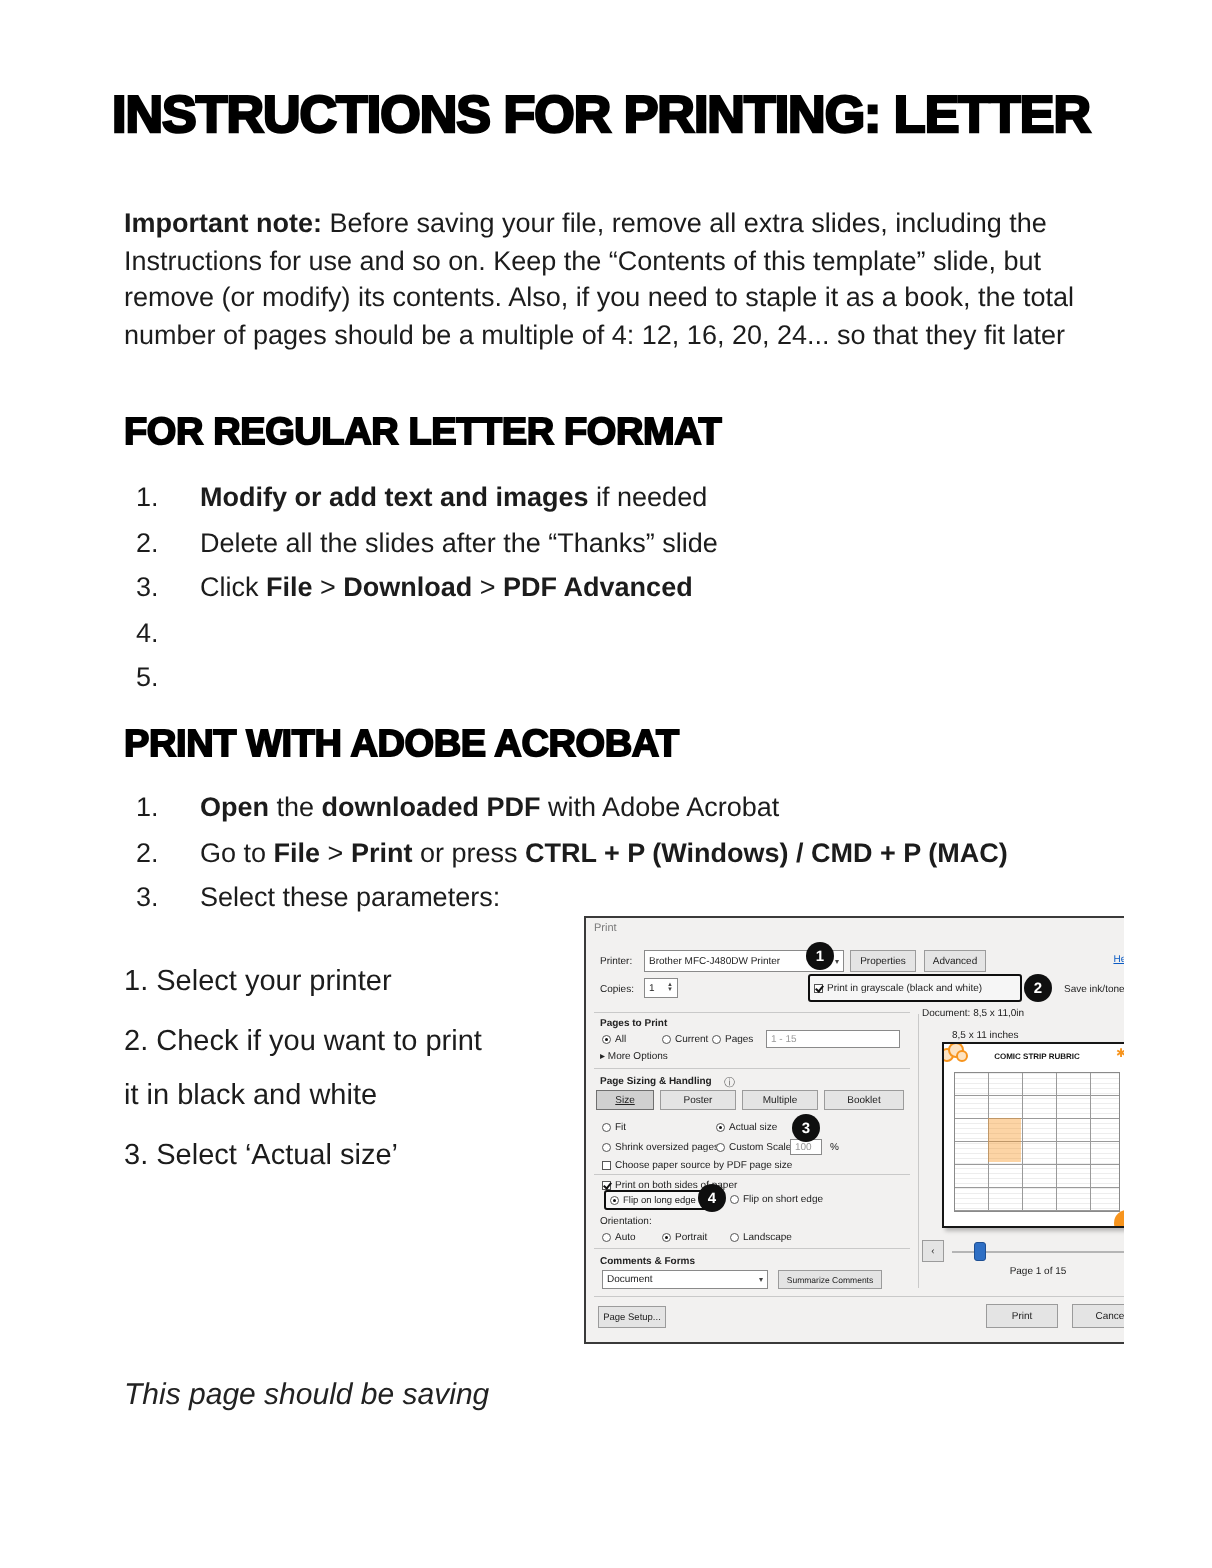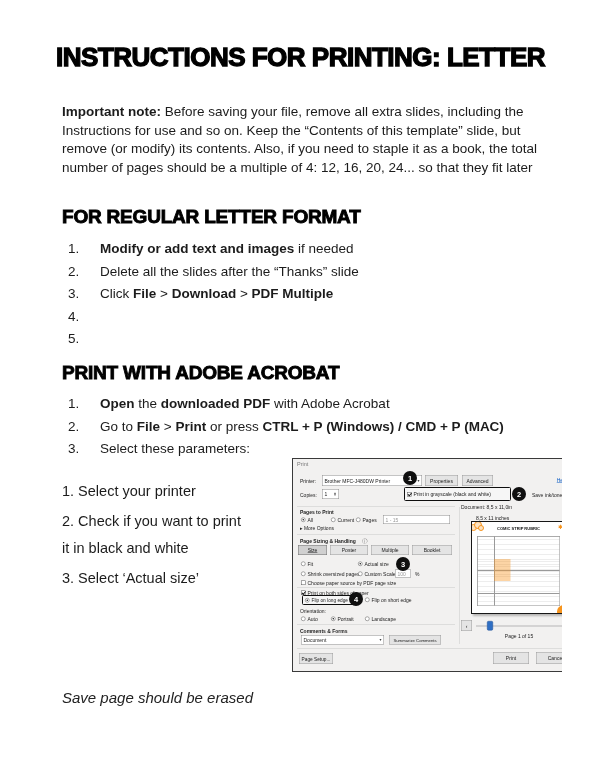--- a/index.html
+++ b/index.html
@@ -90,21 +90,21 @@
     <div class="oitem">
         <span class="num">1.</span>
         <span><b>Modify or add text and images</b><span> if needed</span></span>
       </div>
     <div class="oitem">
         <span class="num">2.</span>
         <span><span>Delete all the slides after the “Thanks” slide</span></span>
       </div>
     <div class="oitem">
         <span class="num">3.</span>
-        <span><span>Click </span><b>File</b><span> &gt; </span><b>Download</b><span> &gt; </span><b>PDF Multiple</b></span>
+        <span><span>Click </span><b>File</b><span> &gt; </span><b>Download</b><span> &gt; </span><b>PDF Advanced</b></span>
       </div>
     <div class="oitem">
         <span class="num">4.</span>
       </div>
     <div class="oitem">
         <span class="num">5.</span>
       </div>
   </div>
 
   <div class="h2 acrobat">PRINT WITH ADOBE ACROBAT</div>
@@ -123,21 +123,21 @@
       </div>
   </div>
 
   <div class="side-steps">
     <div class="side-step">1. Select your printer</div>
     <div class="side-step">2. Check if you want to print
 it in black and white</div>
     <div class="side-step">3. Select ‘Actual size’</div>
   </div>
 
-  <div class="footer-note">Save page should be erased</div>
+  <div class="footer-note">This page should be saving</div>
 
   <div class="dlg-wrap">
     <div class="dlg">
 
       <div class="dlg-title">Print</div>
       <div class="dlg-close">×</div>
 
       <div class="lbl" style="left:14px;top:38px;">Printer:</div>
       <div class="fld" style="left:58px;top:32px;width:200px;height:22px;">
         <span>Brother MFC-J480DW Printer</span>

